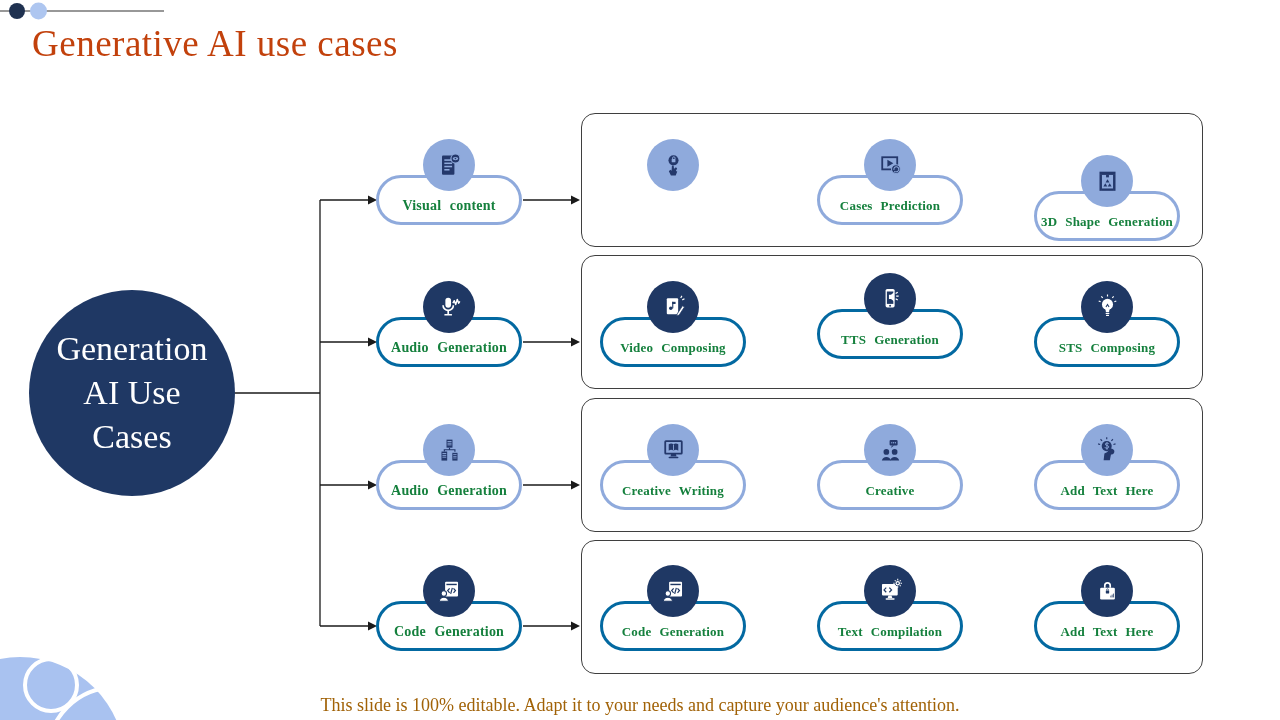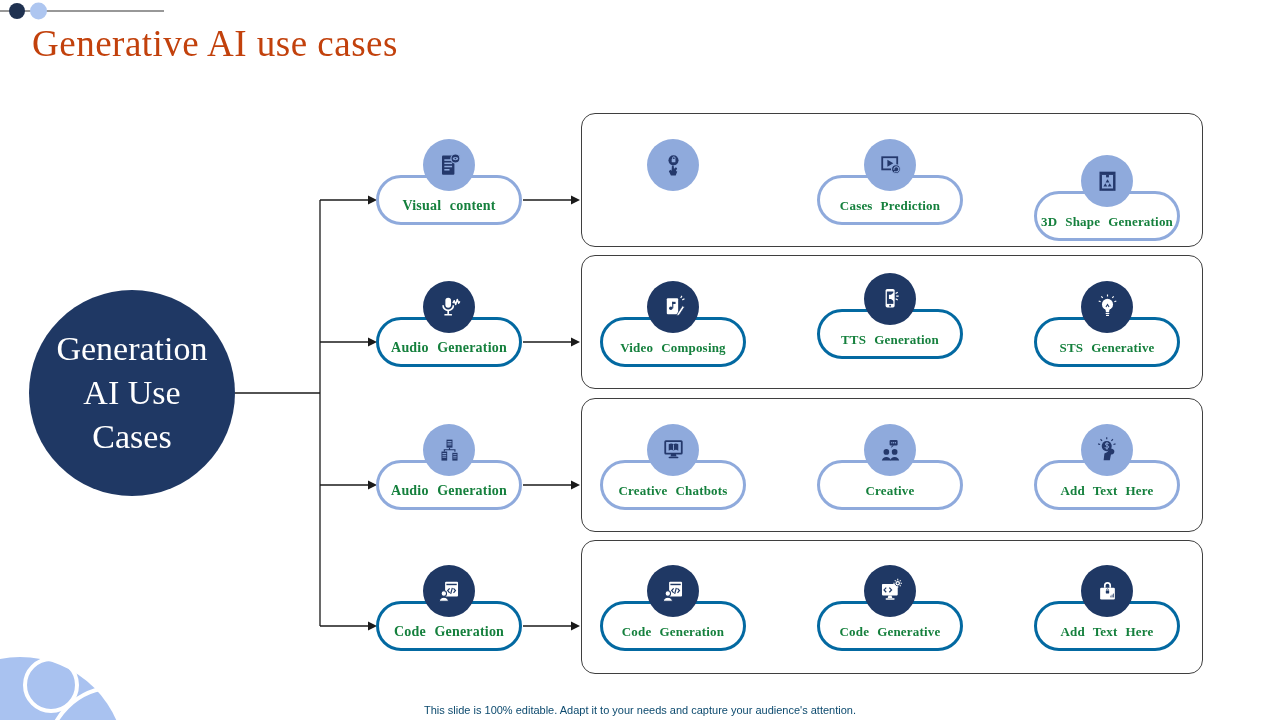--- a/index.html
+++ b/index.html
@@ -32,21 +32,21 @@
   .pill{width:146px;height:50px;background:#fff;border-radius:26px;box-sizing:border-box;
     display:flex;align-items:center;justify-content:center;z-index:1;}
   .light .pill{border:3px solid #8FAADC;}
   .dark  .pill{border:3px solid #0369a1;}
   .pill-label{font-weight:bold;font-size:13px;color:#15803d;white-space:nowrap;
     word-spacing:.35em;letter-spacing:.2px;transform:translateY(6px);
     font-family:"Liberation Serif",serif;}
   .node .pill-label{font-size:14px;}
 
   .footer-note{position:absolute;left:0;right:0;bottom:4px;text-align:center;
-    font-family:Liberation Sans, sans-serif;font-size:11px;color:#0c4a6e;}
+    font-family:Liberation Serif, serif;font-size:18px;color:#a16207;}
 </style>
 </head>
 <body>
 
 <div id="stage">
 
   <svg class="top-deco" width="180" height="24" viewBox="0 0 180 24">
     <line x1="0" y1="11" x2="164" y2="11" stroke="#333" stroke-width="1.2"></line>
     <circle cx="17" cy="11" r="8" fill="#1F3150"></circle>
     <circle cx="38.5" cy="11" r="8.5" fill="#AEC6F0"></circle>
@@ -188,21 +188,21 @@
           <svg viewBox="0 0 24 24" width="31" height="31">
             <circle cx="12" cy="9.6" r="4.3" fill="#ffffff"></circle>
             <path d="M10.4 13.2h3.2l-.4 2.4h-2.4z" fill="#ffffff"></path>
             <rect x="10.5" y="16.2" width="3" height="0.9" rx="0.4" fill="#ffffff"></rect>
             <rect x="10.8" y="17.7" width="2.4" height="0.8" rx="0.4" fill="#ffffff"></rect>
             <path d="M10.8 11.6l1.2-2 1.2 2" fill="none" stroke="#1F3864" stroke-width="0.8"></path>
             <path d="M12 3.4V1.9M8.3 4.6L7.2 3.4M15.7 4.6l1.1-1.2M6.7 7.6L5.2 7M17.3 7.6l1.5-.6" stroke="#ffffff" stroke-width="0.9" fill="none"></path>
           </svg>
         </div>
         <div class="pill">
-          <div class="pill-label">STS Generative</div>
+          <div class="pill-label">STS Composing</div>
         </div>
       </div>
       <div class="row-box" style="top: 398px;"></div>
       <div class="cell light node" style="left: 369px; top: 424px;">
         <div class="icon-circle">
           <svg viewBox="0 0 24 24" width="31" height="31">
             <rect x="9.7" y="3.6" width="4.6" height="6.2" fill="#24386b"></rect>
             <rect x="10.4" y="4.7" width="3.2" height="0.7" fill="#8FAADC"></rect>
             <rect x="10.4" y="6" width="3.2" height="0.7" fill="#8FAADC"></rect>
             <rect x="10.4" y="7.3" width="3.2" height="0.7" fill="#8FAADC"></rect>
@@ -225,21 +225,21 @@
         <div class="icon-circle">
           <svg viewBox="0 0 24 24" width="31" height="31">
             <rect x="5.6" y="4.8" width="12.8" height="9.6" rx="0.5" fill="none" stroke="#24386b" stroke-width="1.4"></rect>
             <path d="M8.3 7.2c1.3-.9 2.5-.9 3.7 0 1.2-.9 2.4-.9 3.7 0v4.9c-1.3-.9-2.5-.9-3.7 0-1.2-.9-2.4-.9-3.7 0z" fill="#24386b"></path>
             <line x1="12" y1="7.4" x2="12" y2="12" stroke="#8FAADC" stroke-width="0.7"></line>
             <path d="M10.3 14.4h3.4l.7 2.2h-4.8z" fill="#24386b"></path>
             <rect x="8.2" y="16.9" width="7.6" height="1.1" rx="0.5" fill="#24386b"></rect>
           </svg>
         </div>
         <div class="pill">
-          <div class="pill-label">Creative Chatbots</div>
+          <div class="pill-label">Creative Writing</div>
         </div>
       </div>
       <div class="cell light" style="left: 810px; top: 424px;">
         <div class="icon-circle">
           <svg viewBox="0 0 24 24" width="31" height="31">
             <rect x="11.3" y="3.8" width="6.2" height="4.4" rx="0.9" fill="#24386b"></rect>
             <path d="M13.2 8.2l-1 1.8 2.6-1.8z" fill="#24386b"></path>
             <circle cx="13" cy="6" r="0.5" fill="#8FAADC"></circle>
             <circle cx="14.4" cy="6" r="0.5" fill="#8FAADC"></circle>
             <circle cx="15.8" cy="6" r="0.5" fill="#8FAADC"></circle>
@@ -301,21 +301,21 @@
             <rect x="5.4" y="6.2" width="12.2" height="8.8" rx="0.6" fill="#ffffff"></rect>
             <path d="M8.7 9l-1.7 1.8 1.7 1.8M11.1 9l1.7 1.8-1.7 1.8" fill="none" stroke="#1F3864" stroke-width="0.95"></path>
             <path d="M10.4 15h2.4l.6 2h-3.6z" fill="#ffffff"></path>
             <rect x="8.2" y="17.3" width="7" height="1" rx="0.5" fill="#ffffff"></rect>
             <circle cx="17.6" cy="5.6" r="2.1" fill="#ffffff" stroke="#1F3864" stroke-width="0.7"></circle>
             <circle cx="17.6" cy="5.6" r="0.8" fill="#1F3864"></circle>
             <path d="M17.6 2.2v1M17.6 8v1M14.2 5.6h1M19.9 5.6h1M15.3 3.3l.7.7M19.2 7.2l.7.7M19.9 3.3l-.7.7M16 7.2l-.7.7" stroke="#ffffff" stroke-width="0.8"></path>
           </svg>
         </div>
         <div class="pill">
-          <div class="pill-label">Code Generative</div>
+          <div class="pill-label">Text Compilation</div>
         </div>
       </div>
       <div class="cell dark" style="left: 1027px; top: 565px;">
         <div class="icon-circle">
           <svg viewBox="0 0 24 24" width="31" height="31">
             <path d="M9.9 9V7.4a2.1 2.1 0 0 1 4.2 0V9" fill="none" stroke="#ffffff" stroke-width="1.3"></path>
             <rect x="6.3" y="9" width="11.4" height="9.2" rx="1" fill="#ffffff"></rect>
             <rect x="10.7" y="11.2" width="2.6" height="2.3" rx="0.3" fill="#1F3864"></rect>
             <path d="M11.3 11.2v-.6a0.7 0.7 0 0 1 1.4 0v.6" fill="none" stroke="#1F3864" stroke-width="0.55"></path>
             <path d="M14.6 16.6v-1.4M15.6 16.6v-2.2M16.6 16.6v-3" stroke="#1F3864" stroke-width="0.6"></path>

